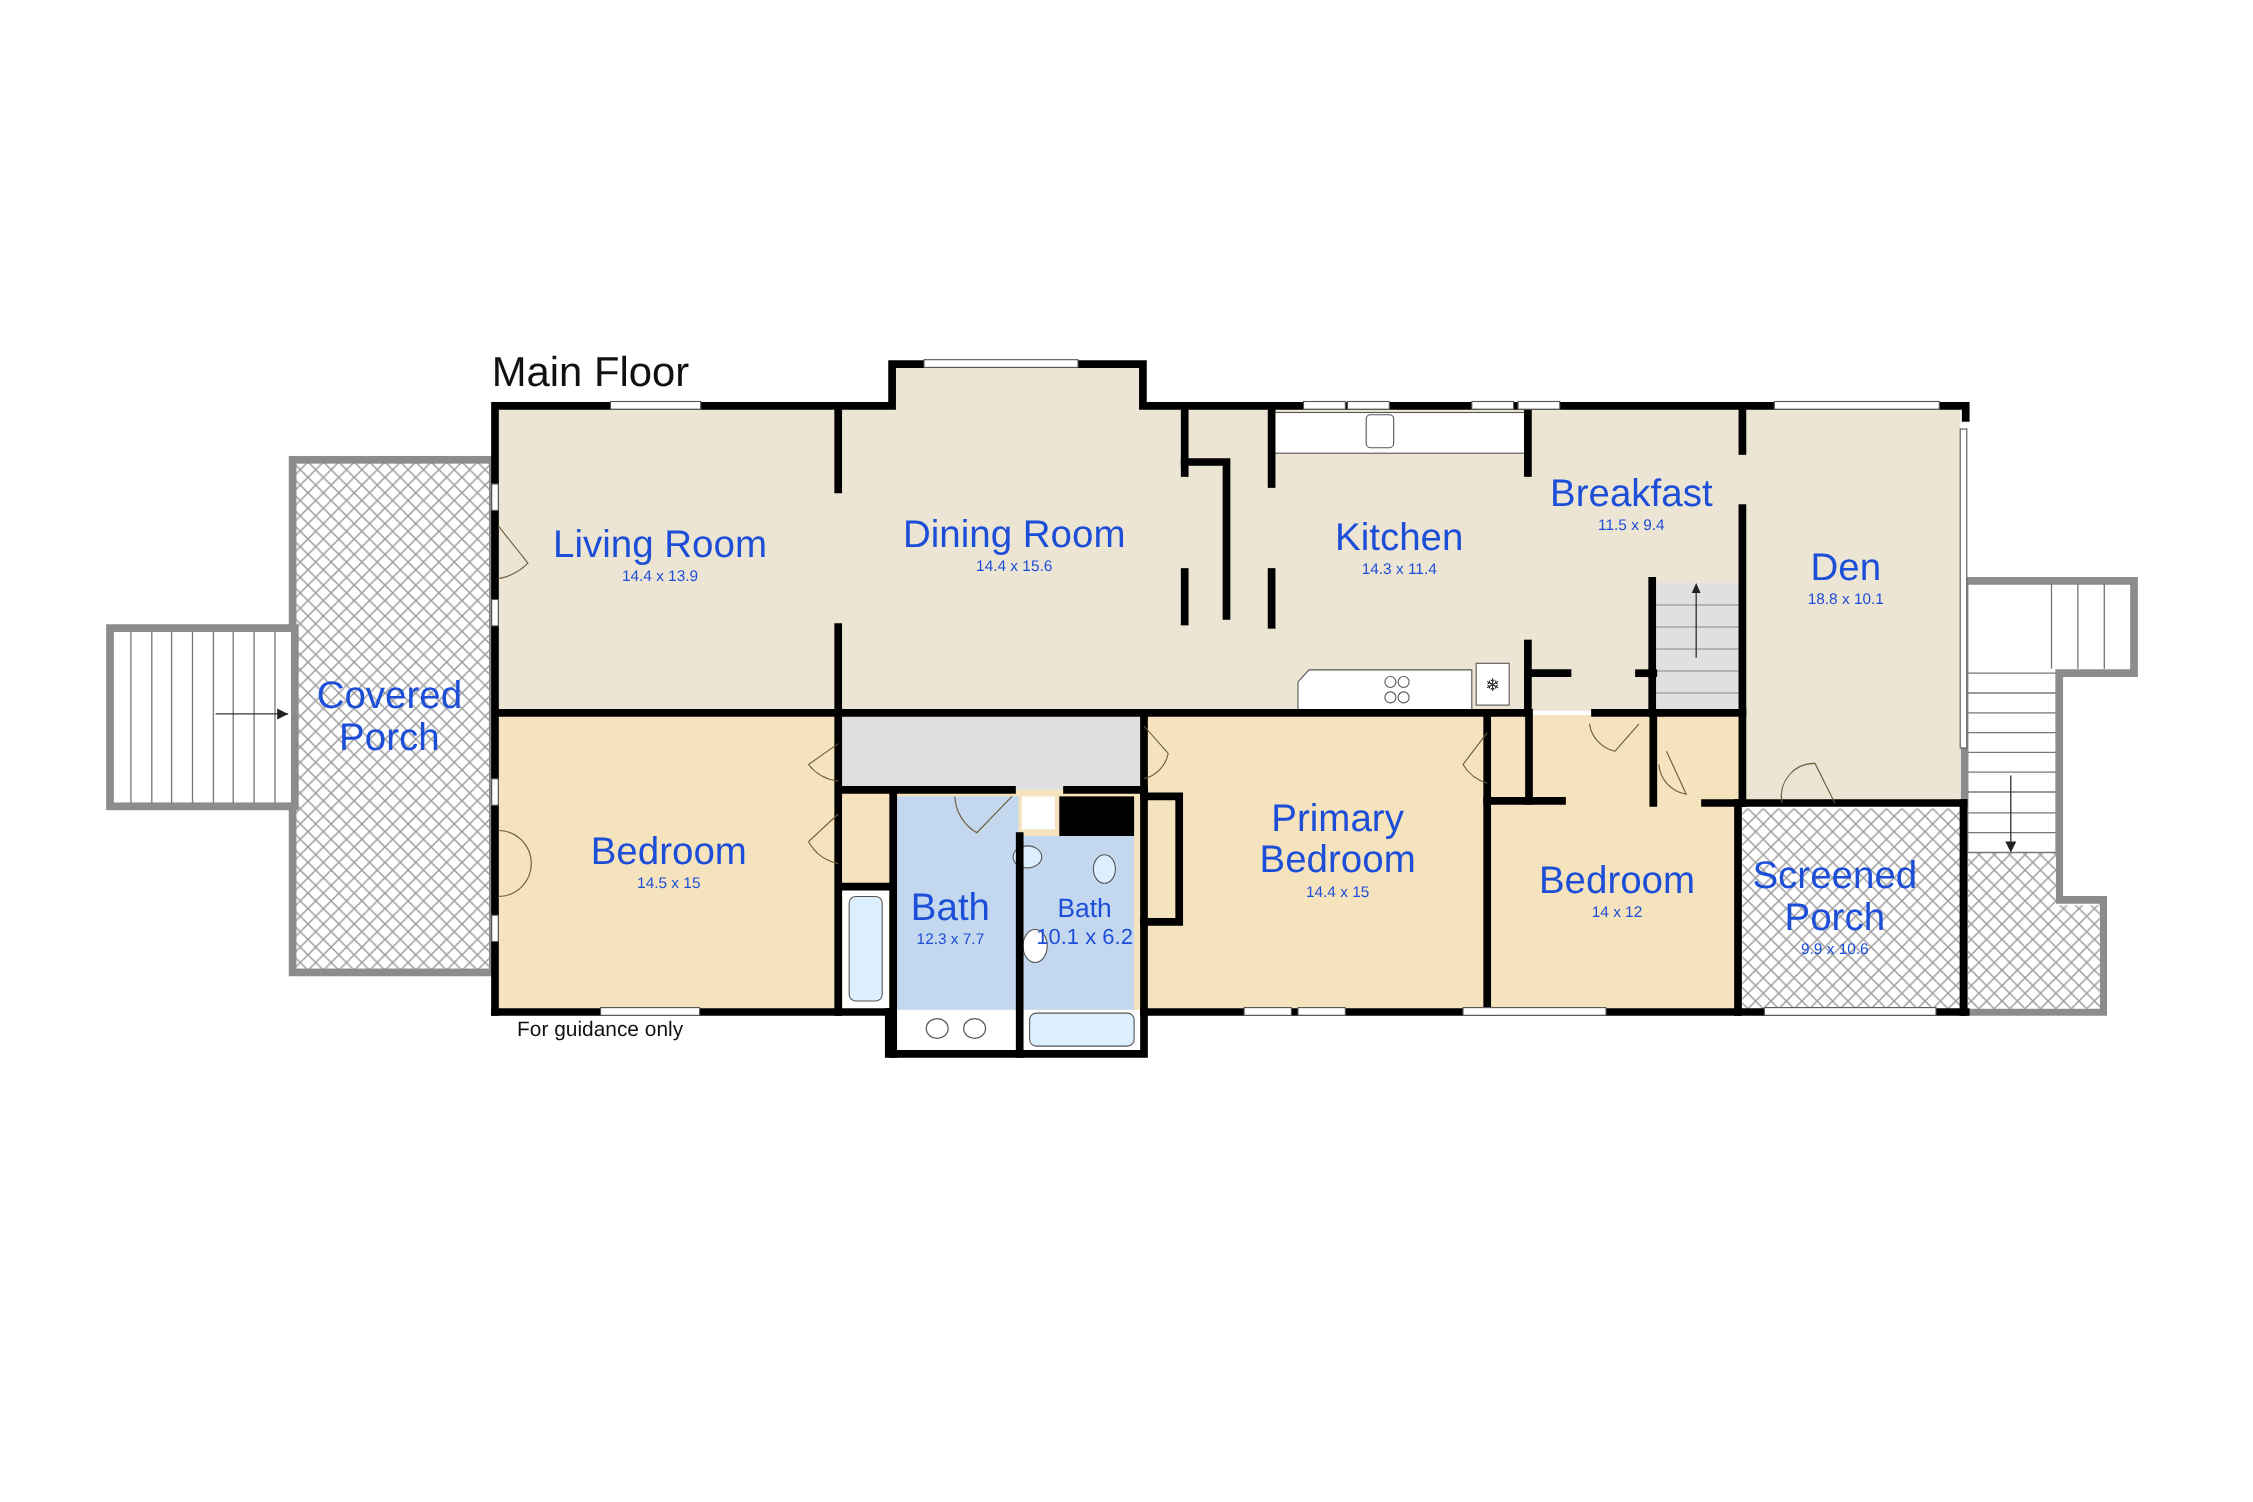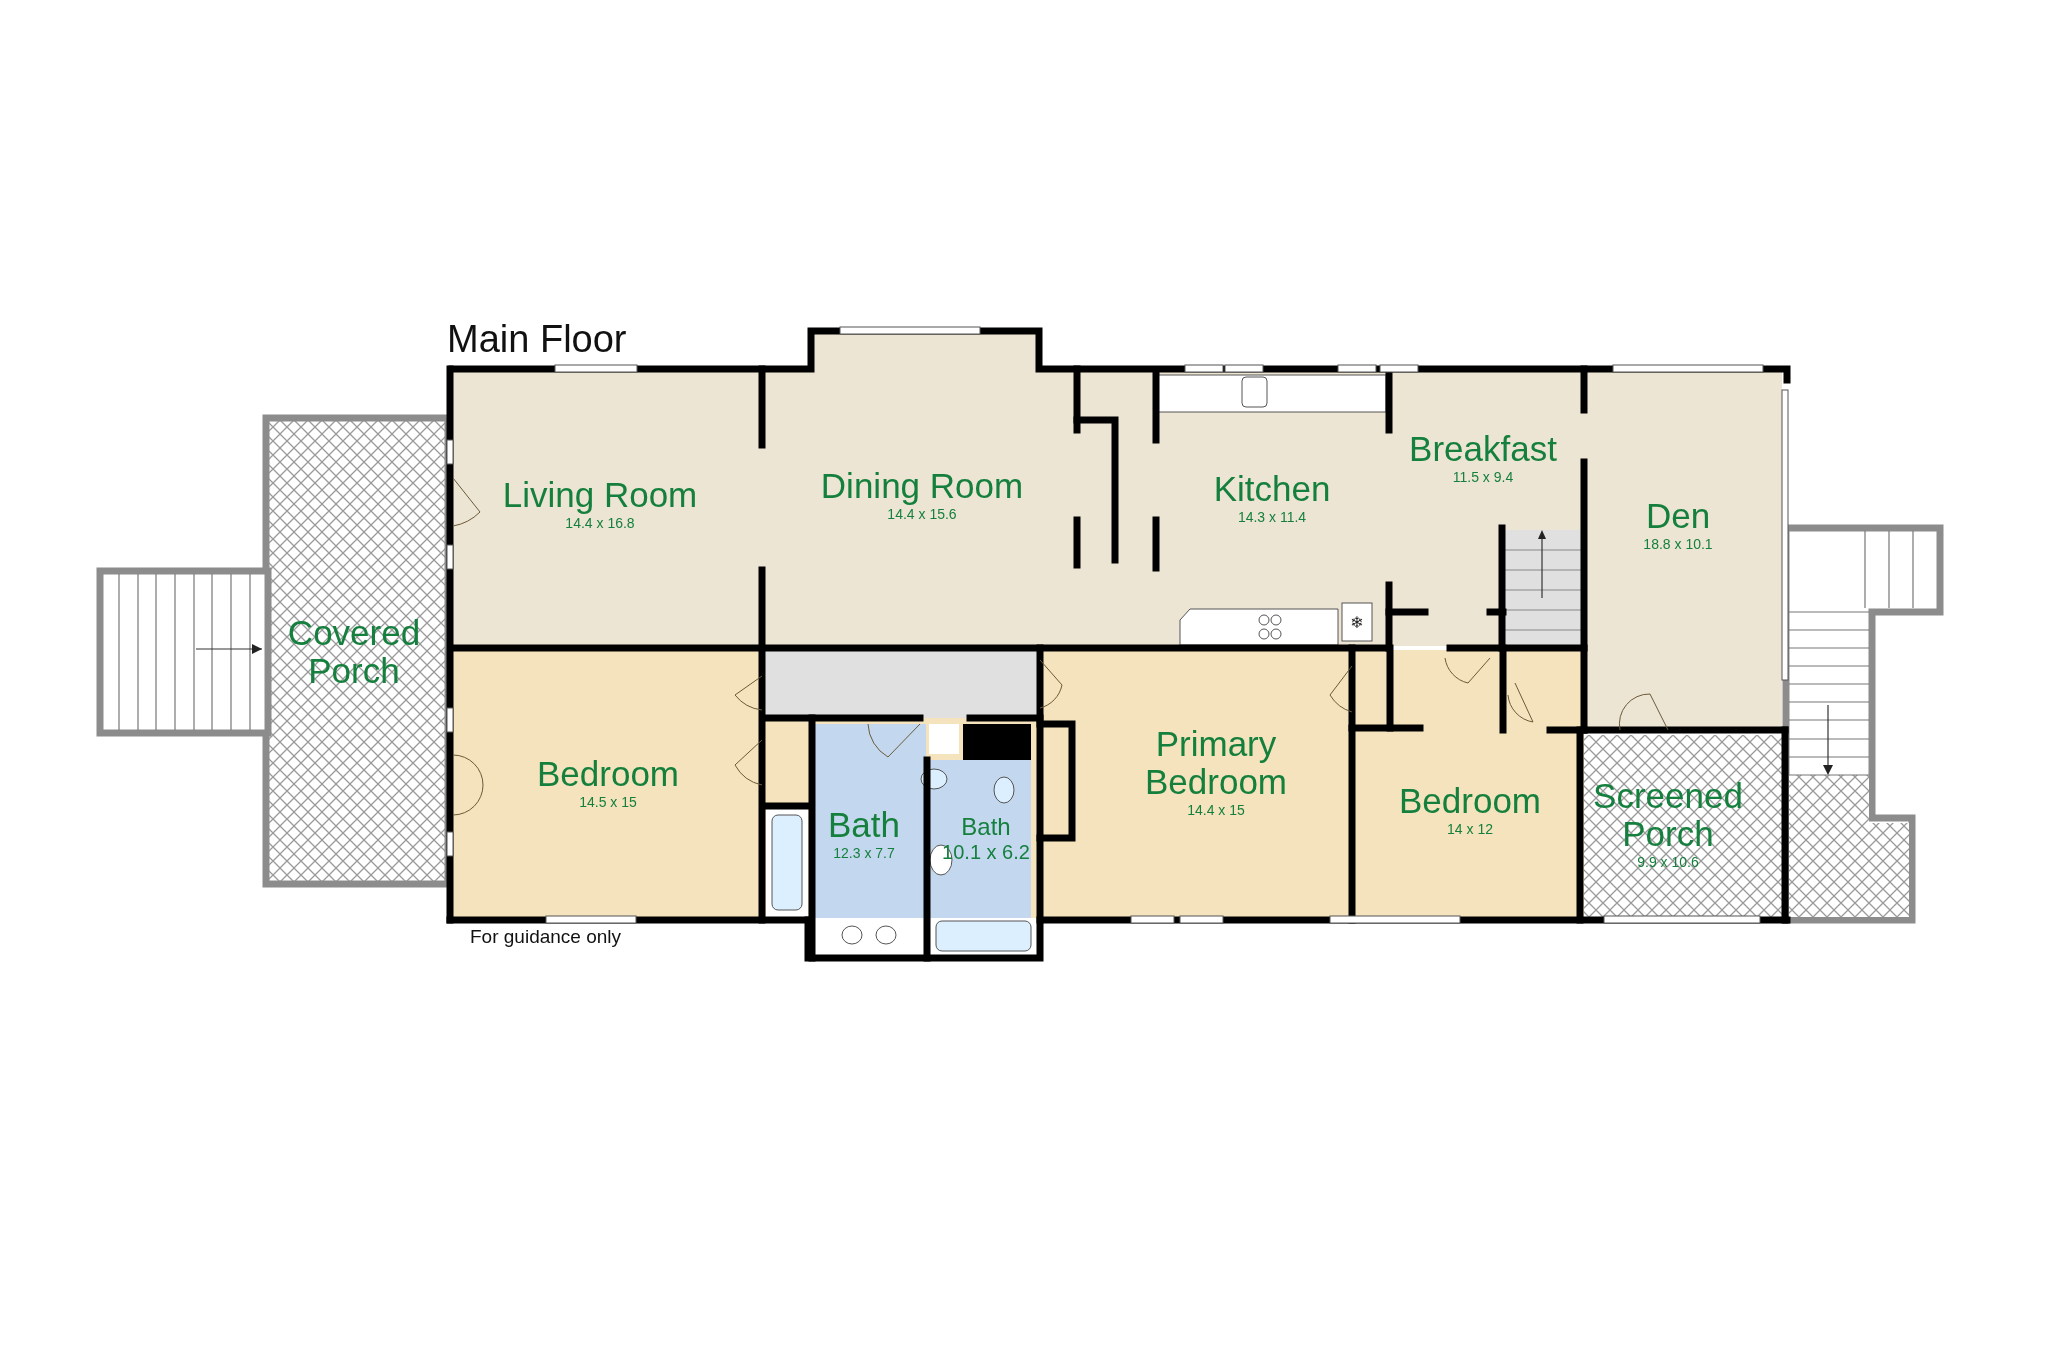--- a/index.html
+++ b/index.html
@@ -1,18 +1,18 @@
 <!DOCTYPE html>
 <html><head>
 <meta charset="utf-8">
 <style>
   html,body{margin:0;padding:0;background:#ffffff;}
   body{width:2048px;height:1365px;position:relative;overflow:hidden;font-family:"Liberation Sans",sans-serif;}
   svg{position:absolute;left:0;top:0;}
-  .lbl{position:absolute;text-align:center;color:#15803d;font-family:"Liberation Sans",sans-serif;line-height:1.08;transform:translate(-50%,0);white-space:nowrap;}
+  .lbl{position:absolute;text-align:center;color:#1d4ed8;font-family:"Liberation Sans",sans-serif;line-height:1.08;transform:translate(-50%,0);white-space:nowrap;}
   .lbl .nm{display:block;font-size:35px;}
   .lbl .dim{display:block;font-size:14px;margin-top:2px;}
   .lbl.small .nm{font-size:24px;}
   .lbl.small .dim{font-size:20px;}
   .title{position:absolute;left:447px;top:318px;font-size:38px;color:#111;}
   .note{position:absolute;left:470px;top:926px;font-size:19px;color:#111;}
 </style>
 </head>
 <body>
 
@@ -203,21 +203,21 @@
     <path d="M1445,658 A30,30 0 0 0 1468,683 L1490,658"></path>
     <path d="M1508,695 A30,30 0 0 0 1533,722 L1515,683"></path>
     <path d="M1620,730 A30,30 0 0 1 1650,694 L1668,730"></path>
   </g>
 </svg>
 
 <div class="title">Main Floor</div>
 
 <div class="lbl" style="left:600px;top:476px;">
   <span class="nm">Living Room</span>
-  <span class="dim">14.4 x 16.8</span>
+  <span class="dim">14.4 x 13.9</span>
 </div>
 <div class="lbl" style="left:922px;top:467px;">
   <span class="nm">Dining Room</span>
   <span class="dim">14.4 x 15.6</span>
 </div>
 <div class="lbl" style="left:1272px;top:470px;">
   <span class="nm">Kitchen</span>
   <span class="dim">14.3 x 11.4</span>
 </div>
 <div class="lbl" style="left:1483px;top:430px;">

